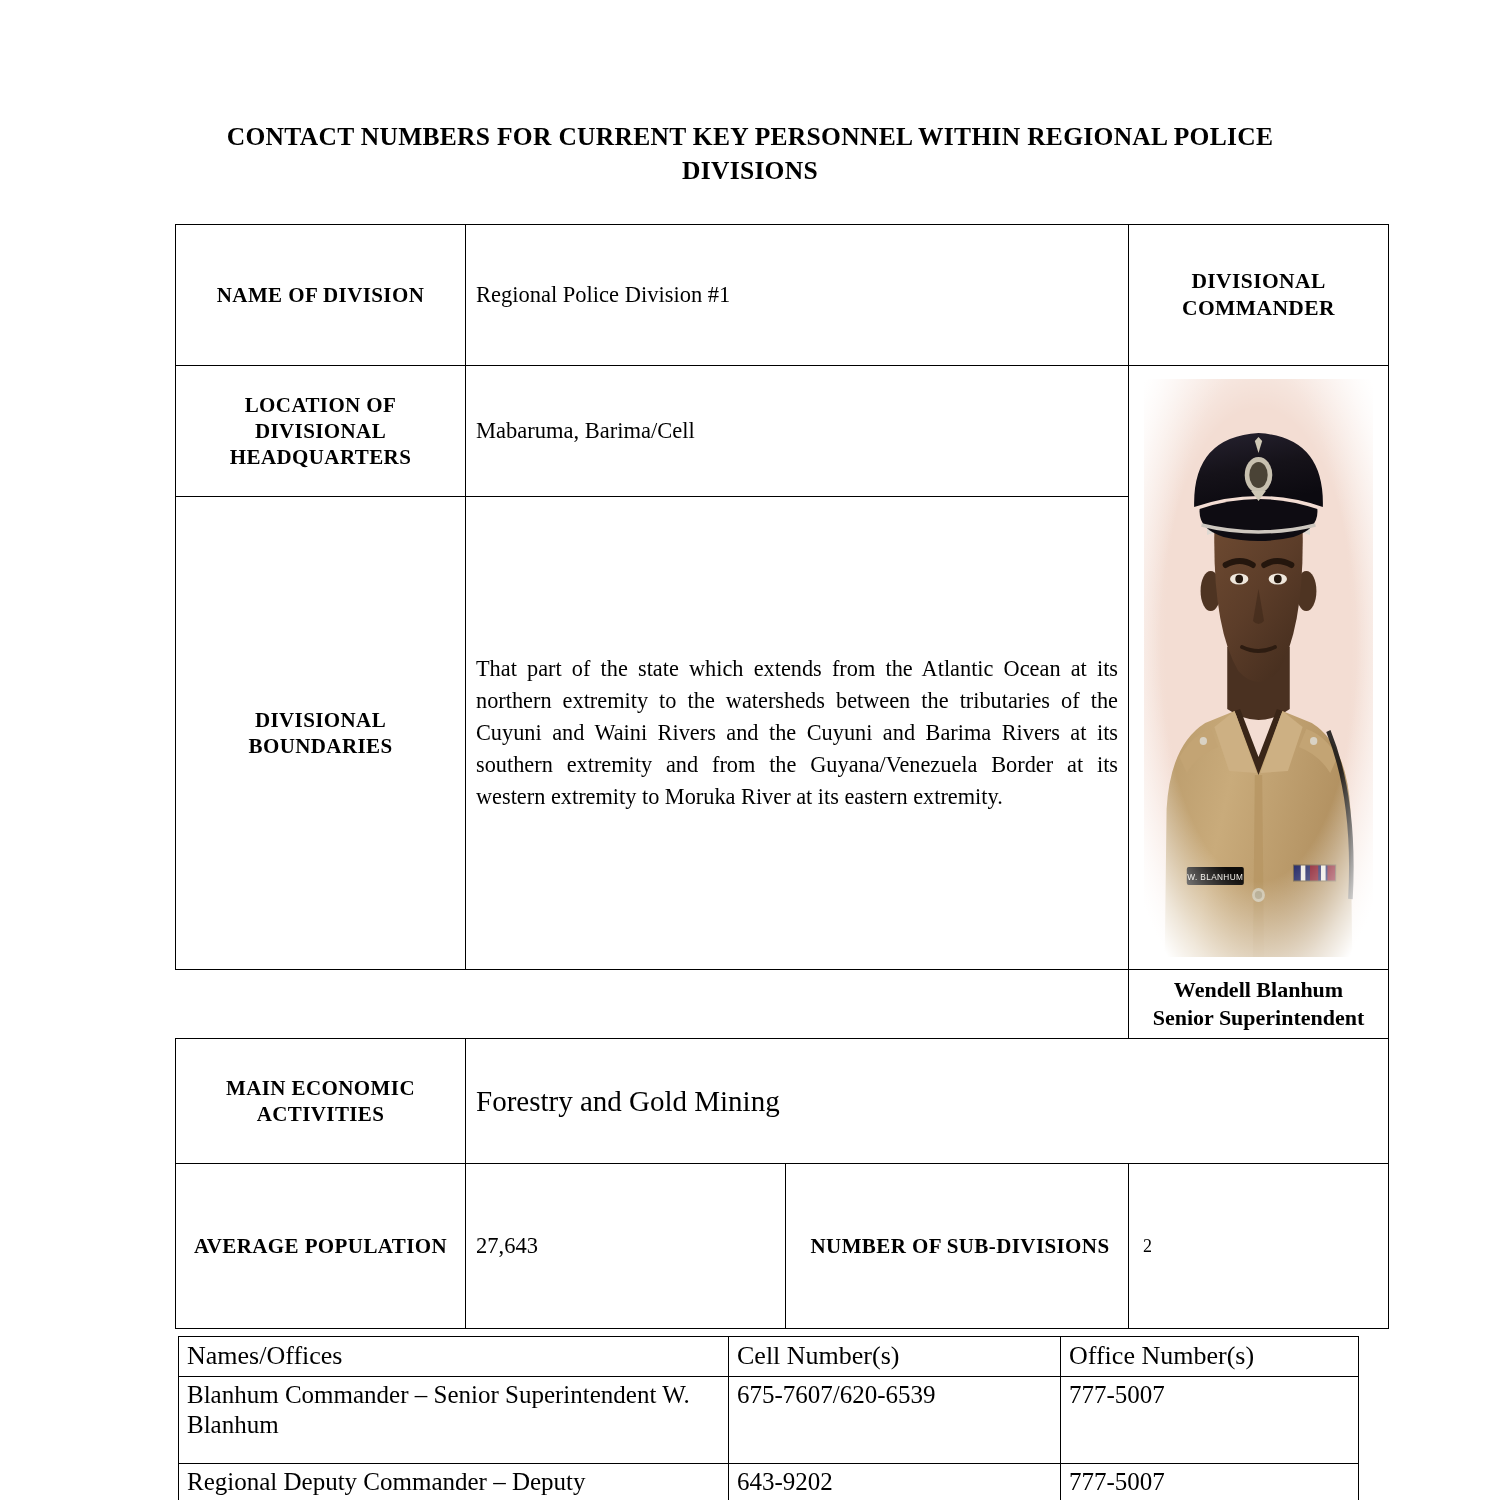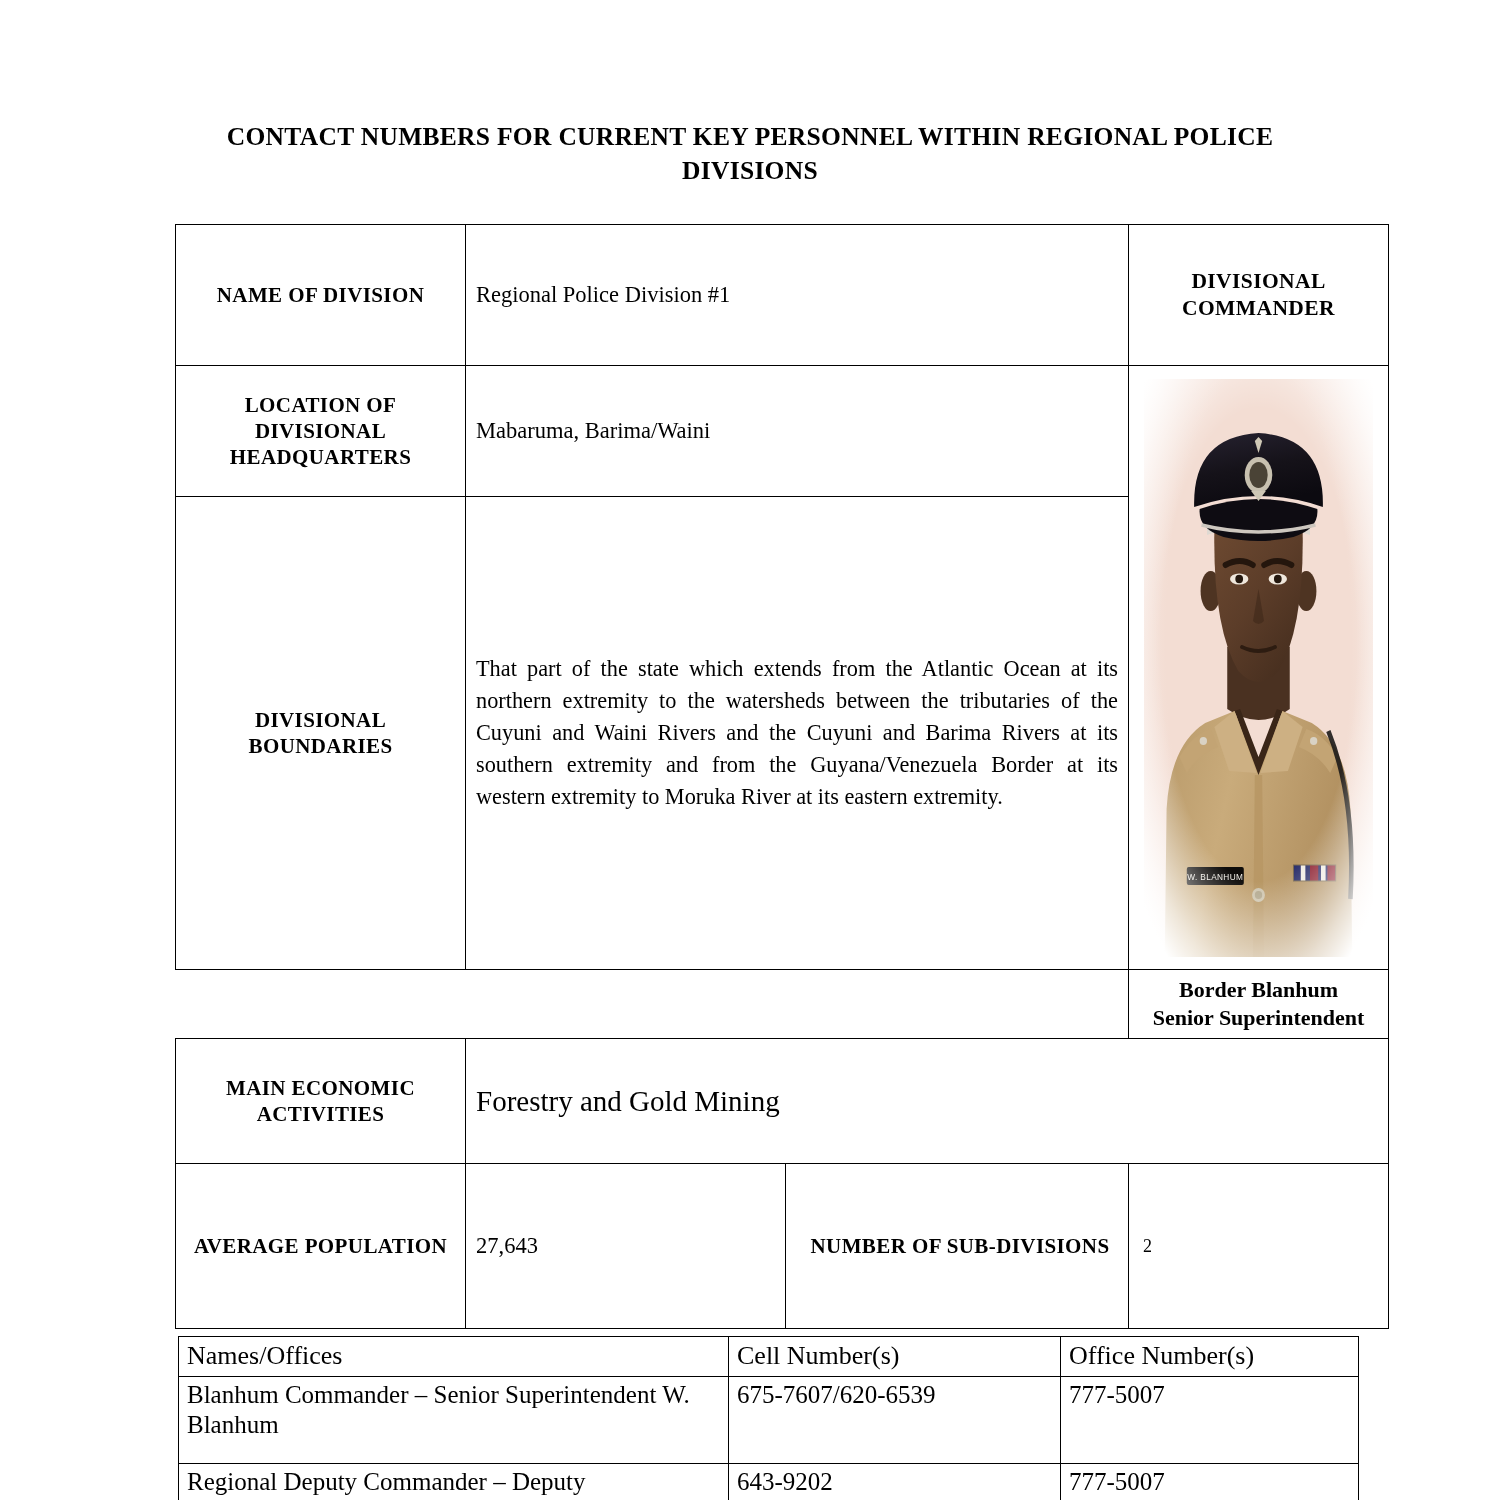--- a/index.html
+++ b/index.html
@@ -167,21 +167,21 @@
     <tbody>
 
       <tr>
         <td class="lbl" style="height:128px">NAME OF DIVISION</td>
         <td class="val" colspan="3">Regional Police Division #1</td>
         <td class="photo-head">DIVISIONAL COMMANDER</td>
       </tr>
 
       <tr>
         <td class="lbl" style="height:118px">LOCATION OF DIVISIONAL HEADQUARTERS</td>
-        <td class="val" colspan="3">Mabaruma, Barima/Waini</td>
+        <td class="val" colspan="3">Mabaruma, Barima/Cell</td>
         <td class="photo-cell" rowspan="2">
           <div class="portrait">
             <div class="bg"></div>
             <svg viewBox="0 0 260 578" preserveAspectRatio="none">
               <defs>
                 <radialGradient id="vig" cx="50%" cy="46%" r="66%">
                   <stop offset="62%" stop-color="#ffffff" stop-opacity="0"></stop>
                   <stop offset="88%" stop-color="#ffffff" stop-opacity="0.72"></stop>
                   <stop offset="100%" stop-color="#ffffff" stop-opacity="1"></stop>
                 </radialGradient>
@@ -275,21 +275,21 @@
       </tr>
 
       <tr>
         <td class="lbl" style="height:460px">DIVISIONAL BOUNDARIES</td>
         <td class="boundaries-text" colspan="3">That part of the state which extends from the Atlantic Ocean at its northern extremity to the watersheds between the tributaries of the Cuyuni and Waini Rivers and the Cuyuni and Barima Rivers at its southern extremity and from the Guyana/Venezuela Border at its western extremity to Moruka River at its eastern extremity.</td>
       </tr>
 
       <tr>
         <td class="photo-caption" style="height:0;border:none;padding:0" colspan="4"></td>
         <td class="photo-caption">
-          <div>Border Blanhum</div>
+          <div>Wendell Blanhum</div>
           <div>Senior Superintendent</div>
         </td>
       </tr>
 
       <tr>
         <td class="lbl" style="height:112px">MAIN ECONOMIC ACTIVITIES</td>
         <td class="val-left" colspan="4">Forestry and Gold Mining</td>
       </tr>
 
       <tr>

